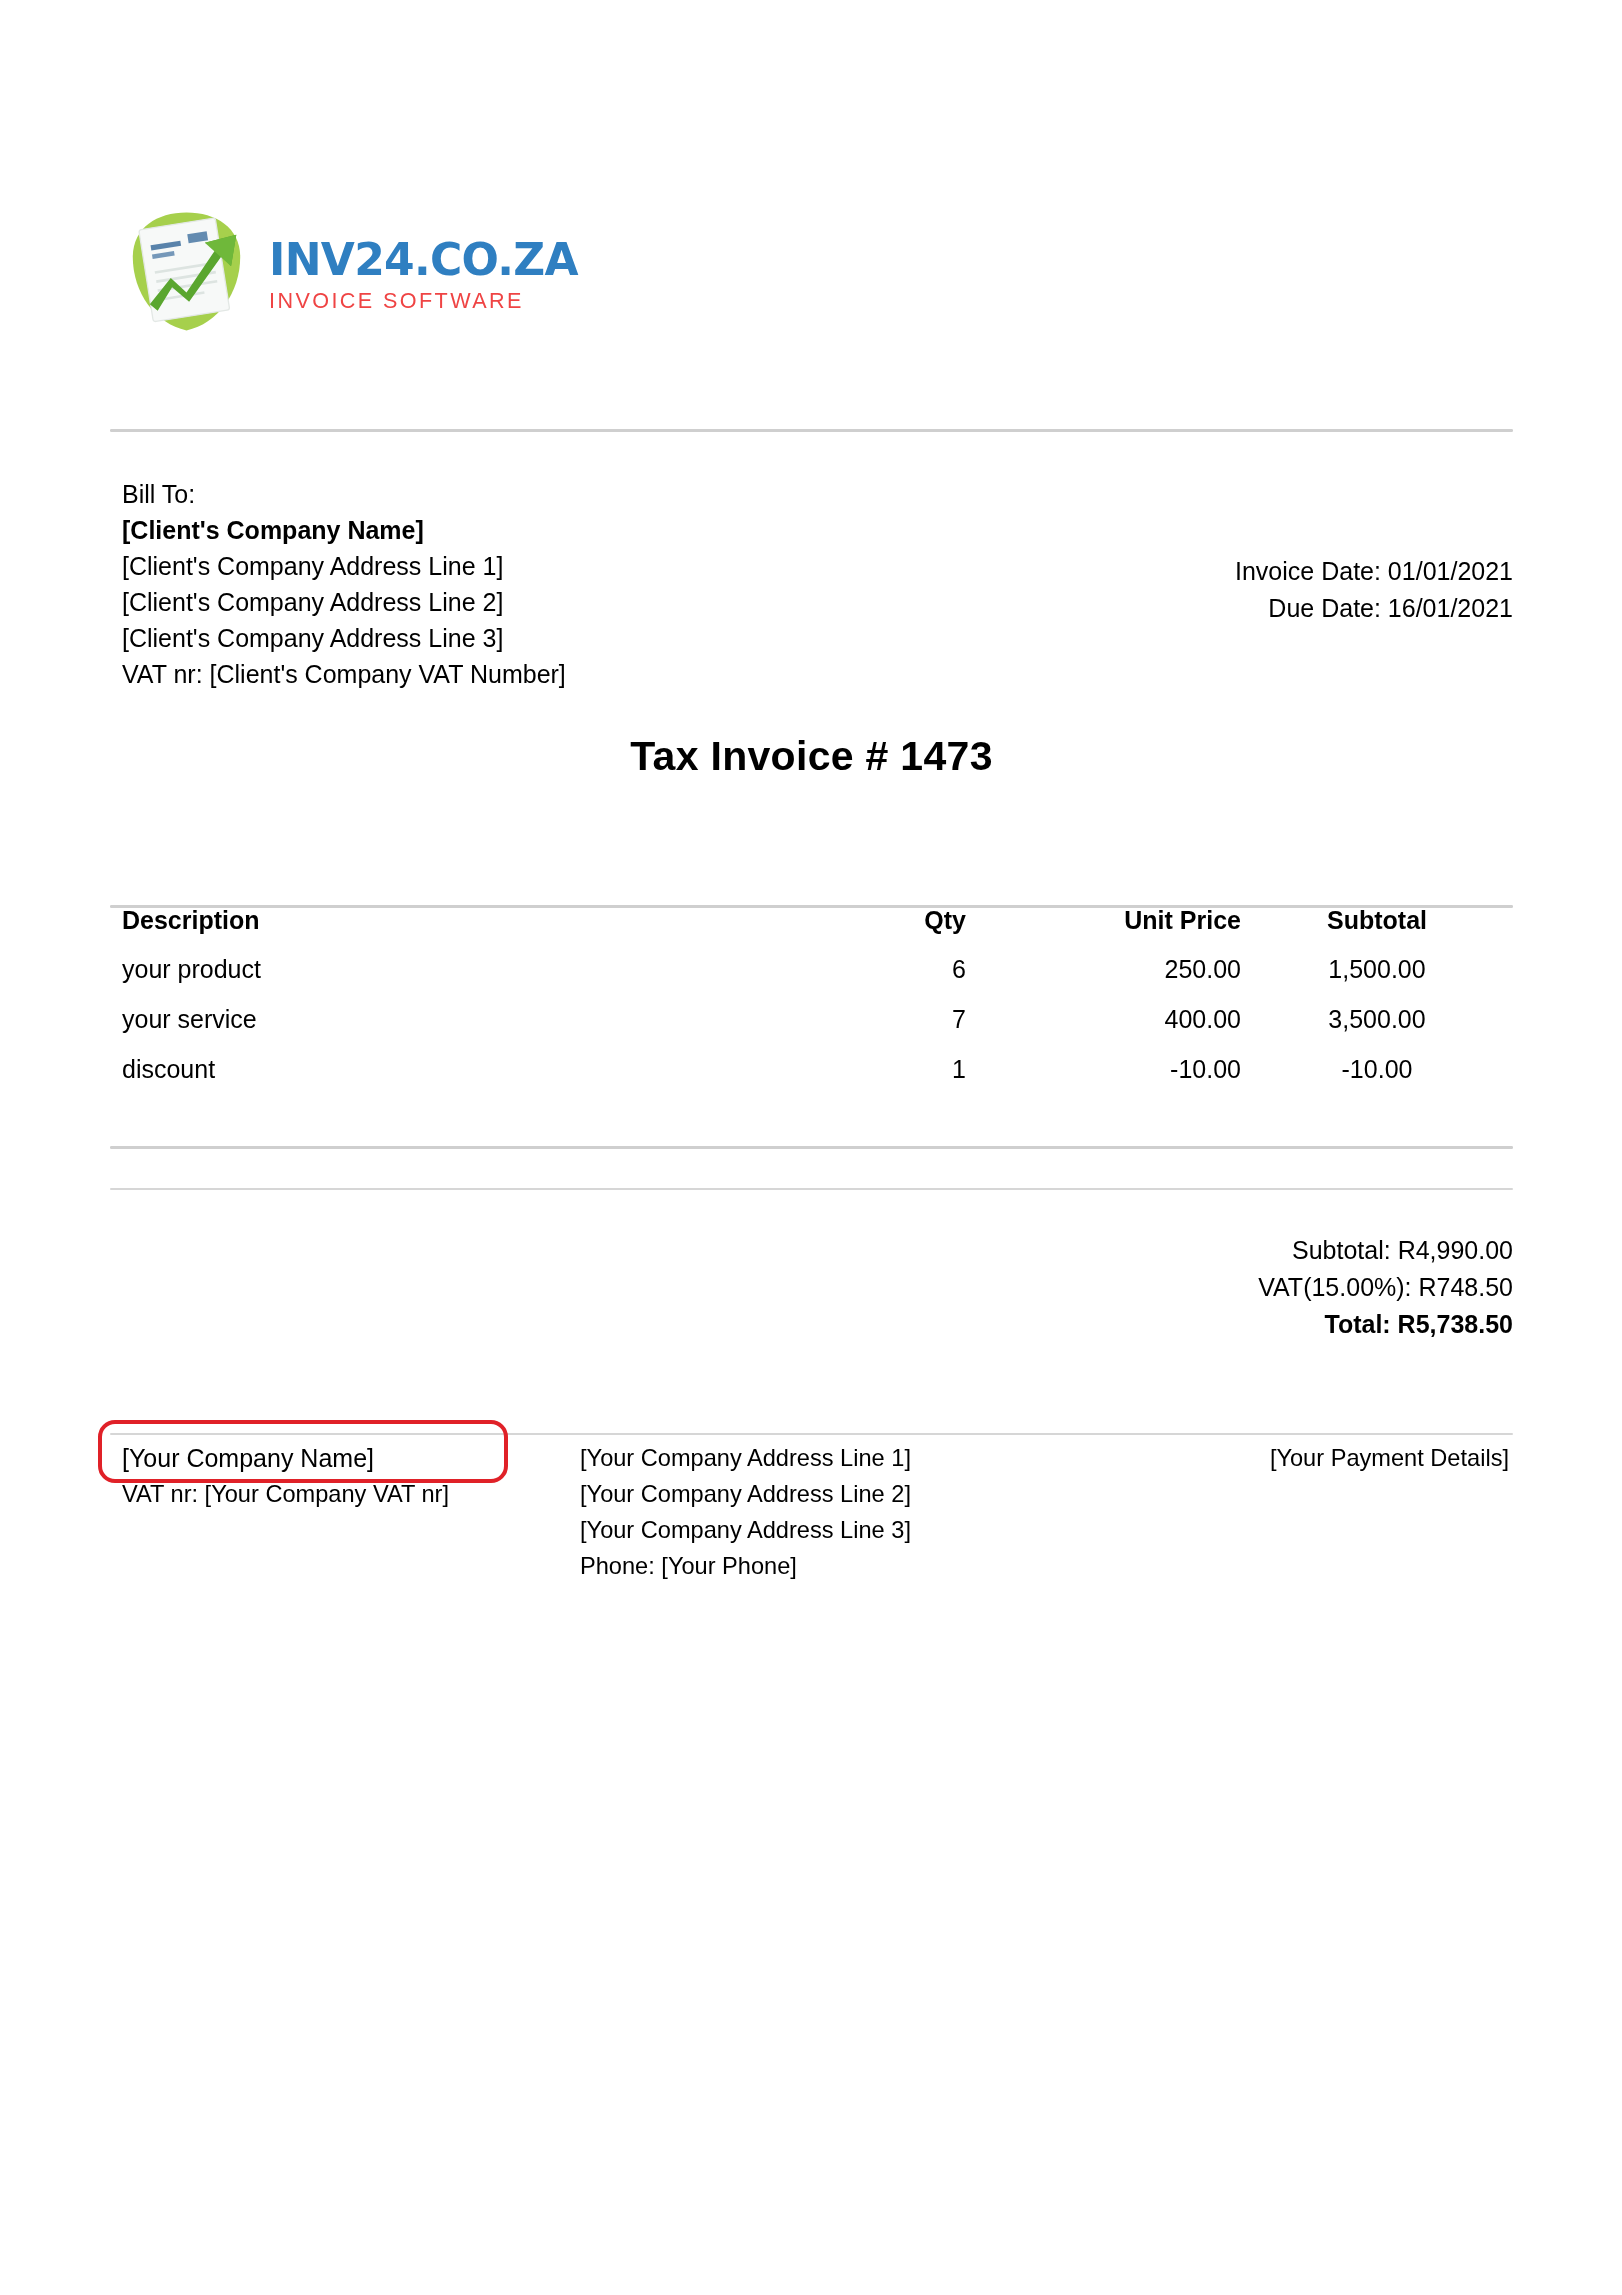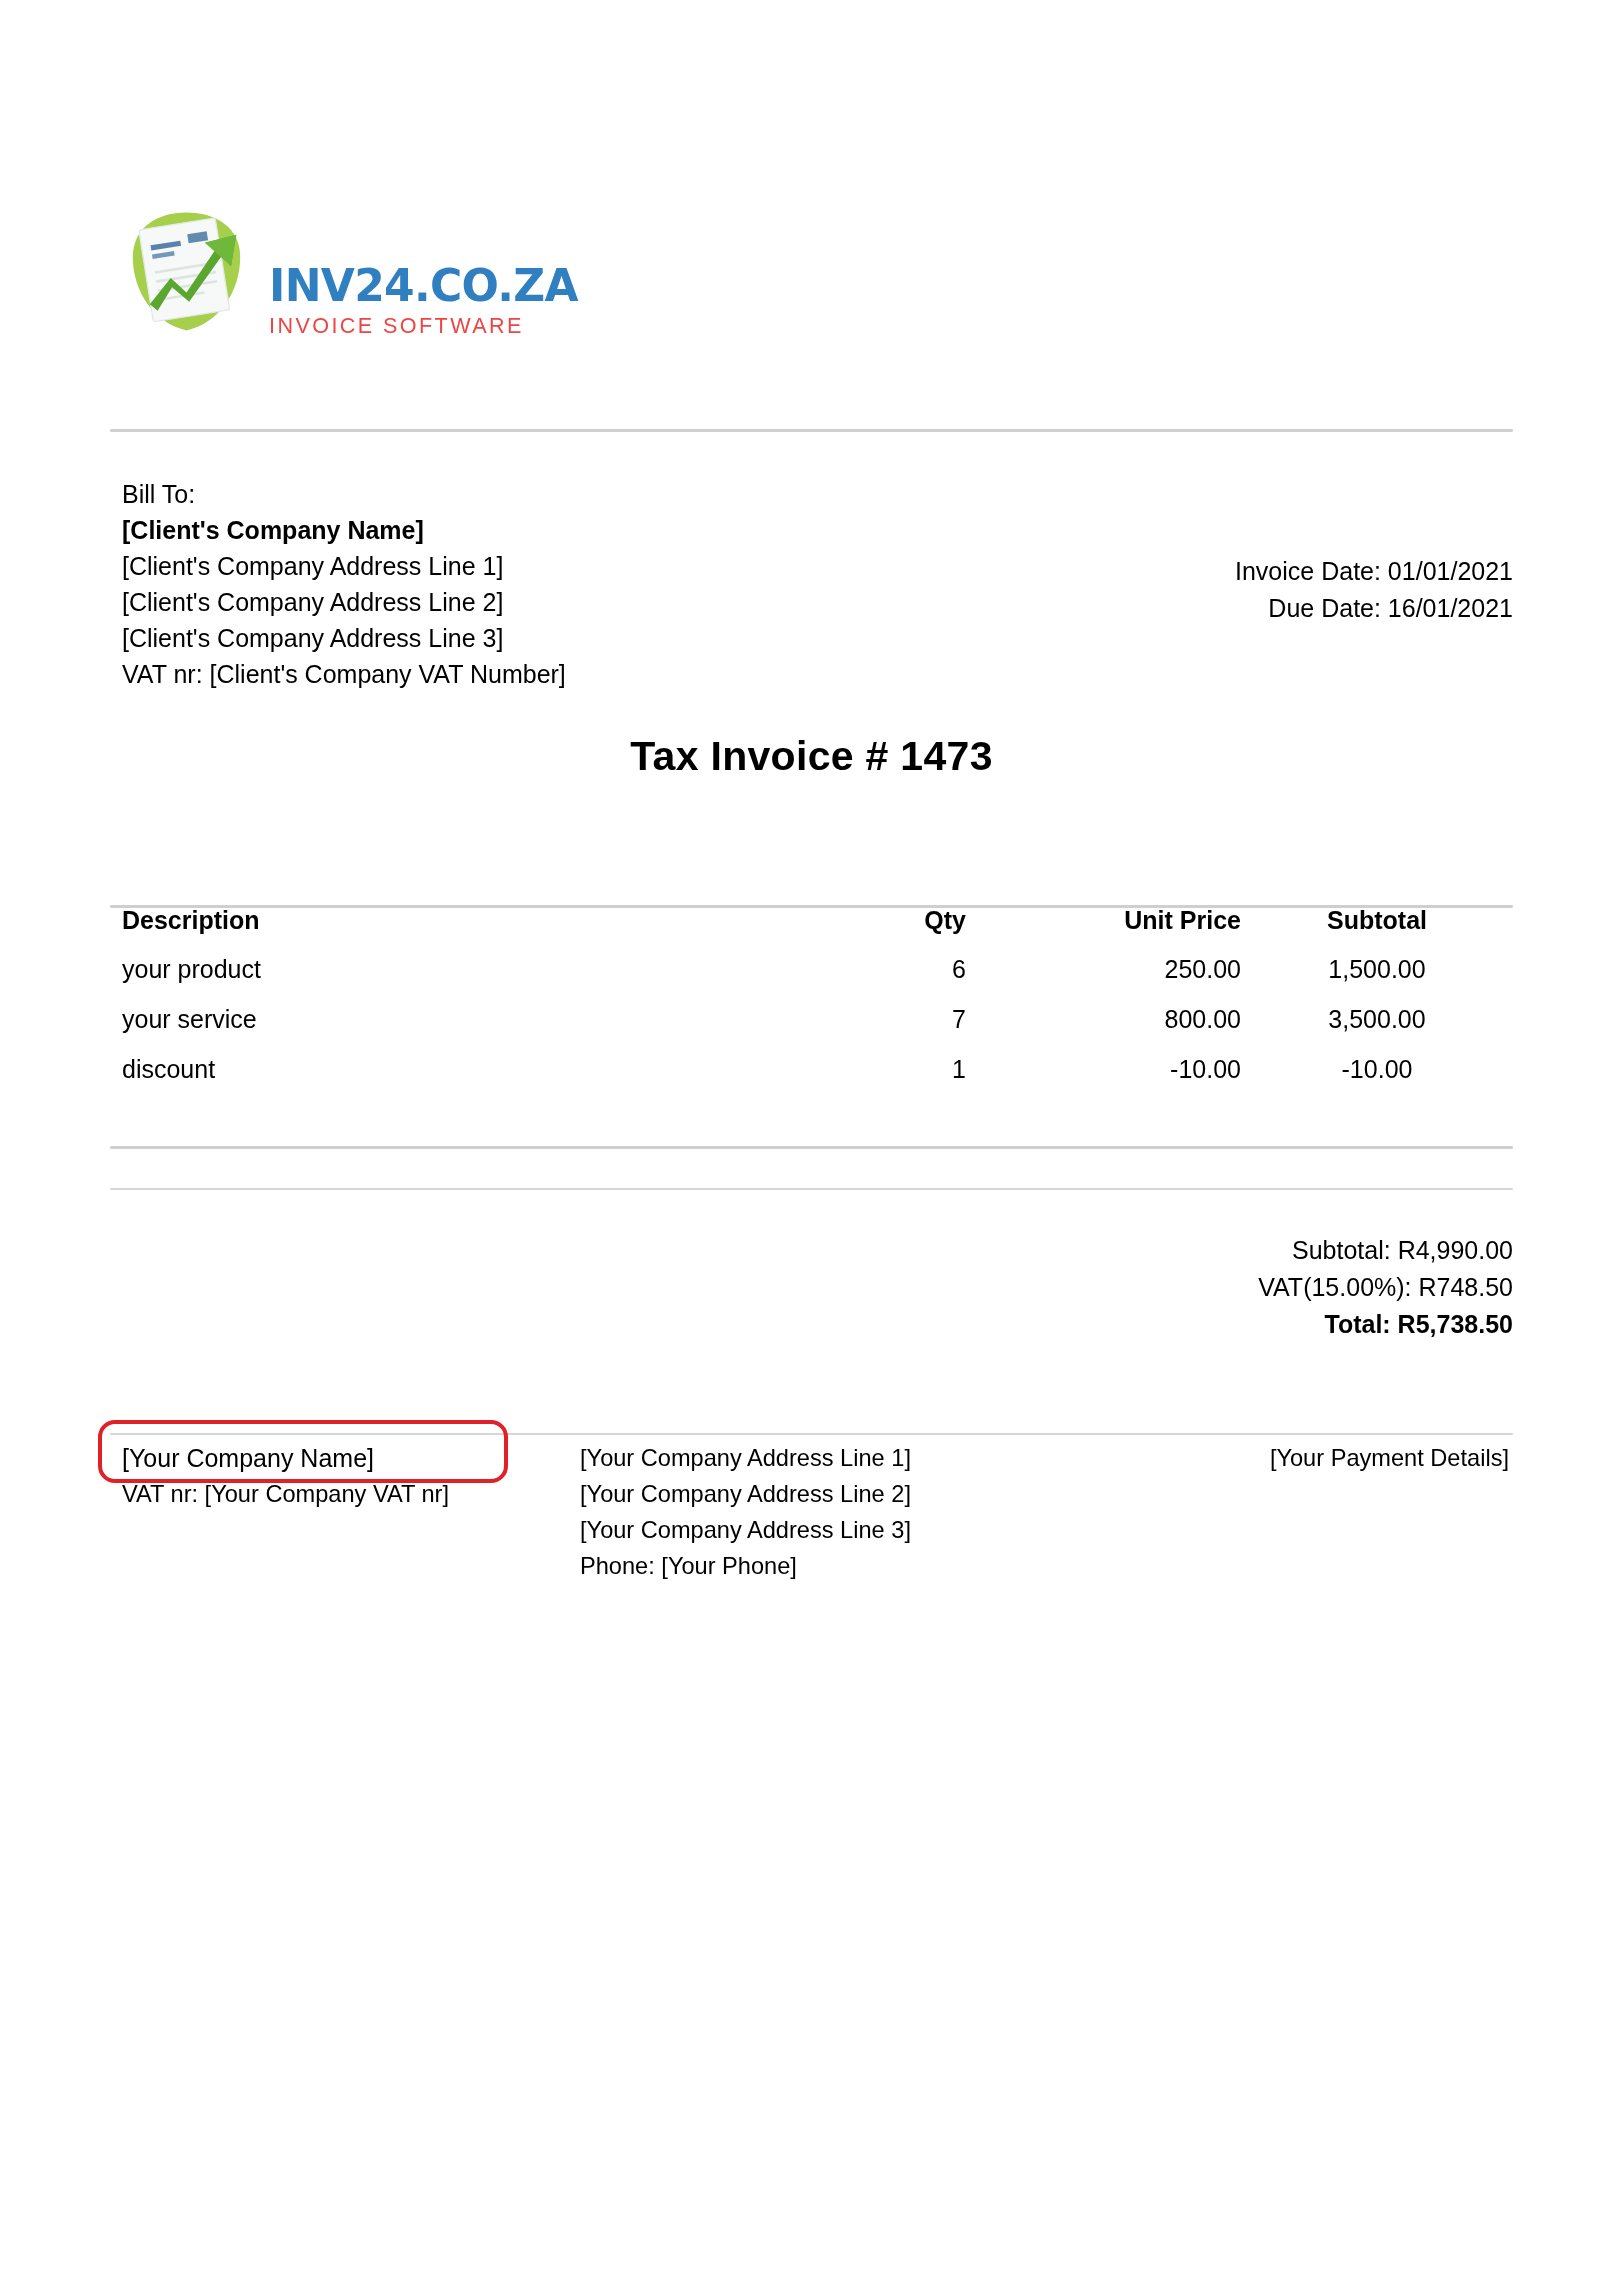--- a/index.html
+++ b/index.html
@@ -18,21 +18,21 @@
     background: #ffffff;
     overflow: hidden;
   }
 
   
   .logo-block {
     position: absolute;
     left: 121px;
     top: 206px;
     display: flex;
-    align-items: flex-end;
+    align-items: center;
     gap: 17px;
   }
   .logo-mark {
     position: relative;
     width: 131px;
     height: 131px;
     flex: 0 0 auto;
   }
   .logo-wordmark {
     display: flex;
@@ -238,21 +238,21 @@
     <tbody>
       <tr>
         <td class="col-desc">your product</td>
         <td class="col-qty">6</td>
         <td class="col-price">250.00</td>
         <td class="col-sub">1,500.00</td>
       </tr>
       <tr>
         <td class="col-desc">your service</td>
         <td class="col-qty">7</td>
-        <td class="col-price">800.00</td>
+        <td class="col-price">400.00</td>
         <td class="col-sub">3,500.00</td>
       </tr>
       <tr>
         <td class="col-desc">discount</td>
         <td class="col-qty">1</td>
         <td class="col-price">-10.00</td>
         <td class="col-sub">-10.00</td>
       </tr>
     </tbody>
   </table>

